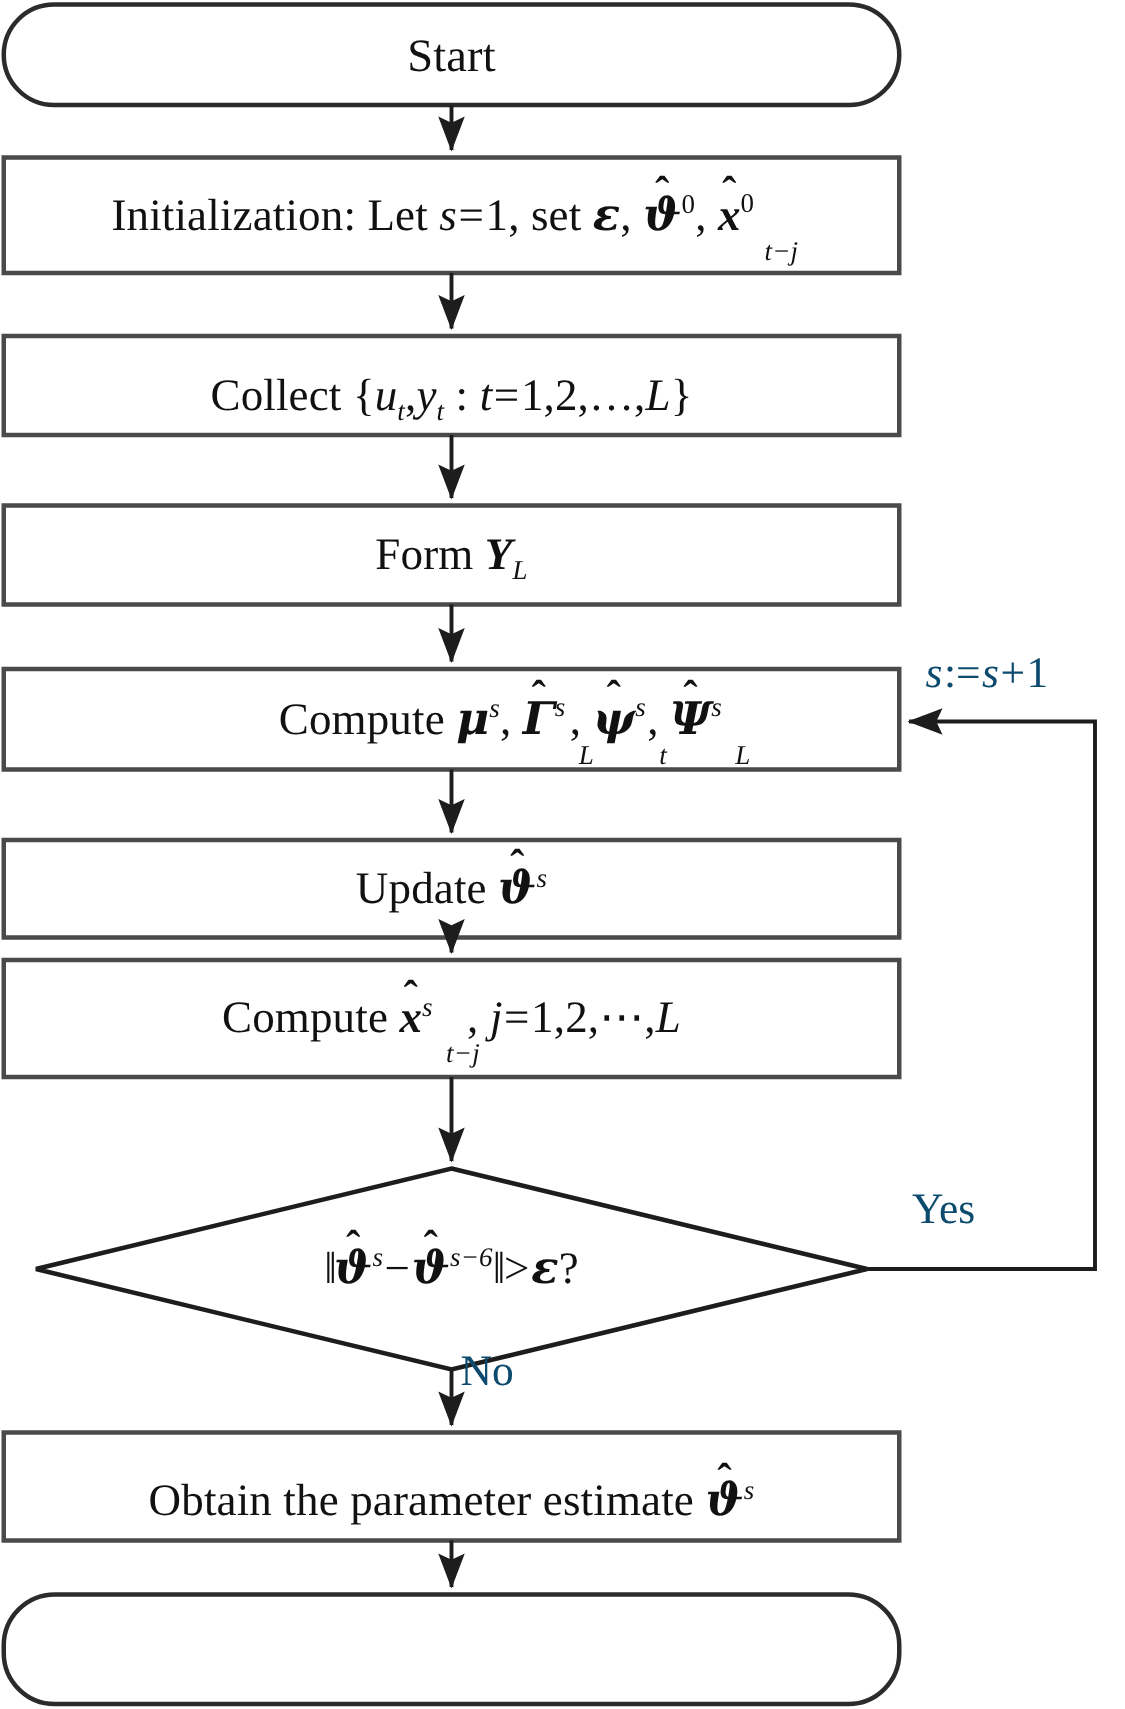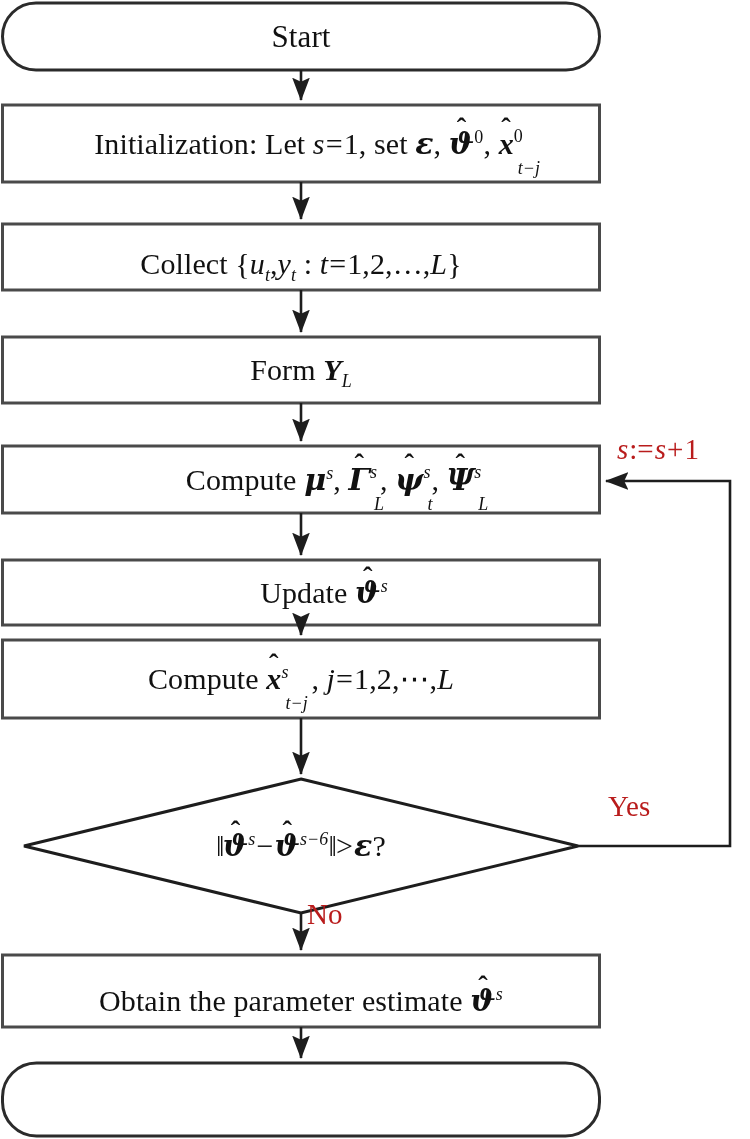--- a/index.html
+++ b/index.html
@@ -37,21 +37,21 @@
     font-size: 30px;
     line-height: 1.0;
     letter-spacing: 0.1px;
     color: #111111;
     pointer-events: none;
   }
   .edge-label {
     position: absolute;
     font-family: "Liberation Serif", "DejaVu Serif", serif;
     font-size: 29px;
-    color: #b91c1c;
+    color: #0c4a6e;
     white-space: nowrap;
     pointer-events: none;
   }
   
   .mi {
     font-style: italic;
     font-family: "Liberation Serif", "DejaVu Serif", serif;
   }
   .mbi {
     font-style: italic;
@@ -86,21 +86,21 @@
   }
   .subsup > .up {
     position: absolute;
     left: 0;
     bottom: 0.46em;
     font-size: 0.60em;
     white-space: nowrap;
   }
   .subsup > .dn {
     position: absolute;
-    left: 4px;
+    left: 16px;
     top: 0.30em;
     font-size: 0.60em;
     white-space: nowrap;
   }
   .hatwrap {
     position: relative;
     display: inline-block;
   }
   .hatwrap > .hatmark {
     position: absolute;
@@ -161,21 +161,21 @@
       <line x1="301" y1="1027" x2="301" y2="1058" marker-end="url(#arrowhead)"></line>
 
       <path d="M578,846 L730,846 L730,481 L606,481" marker-end="url(#arrowhead)"></path>
     </g>
   </svg>
 
   <div class="node-label" style="left:2px; top:3px; width:598px; height:67px; font-size:31px;align-items:center;">
     <span>Start</span>
   </div>
 
-  <div class="node-label" style="left:2px; top:105px; width:598px; height:77px; font-size:30px;margin-left:20px;">
+  <div class="node-label" style="left:2px; top:105px; width:598px; height:77px; font-size:30px;">
     <span>
       <span>Initialization: Let </span><span class="mi">s</span><span class="op">=</span><span>1</span><span>, set </span><span class="mgi">ε</span><span>, </span><span class="hatwrap"><span class="hatmark">̂</span><span class="mgi">ϑ</span></span><sup class="sm">0</sup><span>, </span><span class="hatwrap"><span class="hatmark">̂</span><span class="mbi">x</span></span><span class="subsup"><span class="up">0</span><span class="dn mi">t−j</span></span><span style="display:inline-block;width:34px;"></span>
     </span>
   </div>
 
   <div class="node-label" style="left:2px; top:224px; width:598px; height:80px; font-size:30px;">
     <span>
       <span>Collect </span><span>{</span><span class="mi">u</span><sub class="sm mi">t</sub><span>,</span><span class="mi">y</span><sub class="sm mi">t</sub><span> : </span><span class="mi">t</span><span class="op">=</span><span>1,2,…,</span><span class="mi">L</span><span>}</span>
     </span>
   </div>
@@ -185,21 +185,21 @@
       <span>Form </span><span class="mbi">Y</span><sub class="sm mi">L</sub>
     </span>
   </div>
 
   <div class="node-label" style="left:2px; top:446px; width:598px; height:67px; font-size:30px;padding-left:36px;">
     <span>
       <span>Compute </span><span class="mgi">μ</span><sup class="sm mi">s</sup><span>, </span><span class="hatwrap"><span class="hatmark">̂</span><span class="mgi">Γ</span></span><span class="subsup"><span class="up mi">s</span><span class="dn mi">L</span></span><span style="display:inline-block;width:10px;"></span><span>, </span><span class="hatwrap"><span class="hatmark">̂</span><span class="mgi">ψ</span></span><span class="subsup"><span class="up mi">s</span><span class="dn mi">t</span></span><span style="display:inline-block;width:8px;"></span><span>, </span><span class="hatwrap"><span class="hatmark">̂</span><span class="mgi">Ψ</span></span><span class="subsup"><span class="up mi">s</span><span class="dn mi">L</span></span><span style="display:inline-block;width:14px;"></span>
     </span>
   </div>
 
-  <div class="node-label" style="left:2px; top:560px; width:598px; height:65px; font-size:30px;margin-left:23px;">
+  <div class="node-label" style="left:2px; top:560px; width:598px; height:65px; font-size:30px;">
     <span>
       <span>Update </span><span class="hatwrap"><span class="hatmark">̂</span><span class="mgi">ϑ</span></span><sup class="sm mi">s</sup>
     </span>
   </div>
 
   <div class="node-label" style="left:2px; top:640px; width:598px; height:78px; font-size:30px;">
     <span>
       <span>Compute </span><span class="hatwrap"><span class="hatmark">̂</span><span class="mbi">x</span></span><span class="subsup"><span class="up mi">s</span><span class="dn mi">t−j</span></span><span style="display:inline-block;width:30px;"></span><span>, </span><span class="mi">j</span><span class="op">=</span><span>1,2,⋯,</span><span class="mi">L</span>
     </span>
   </div>

